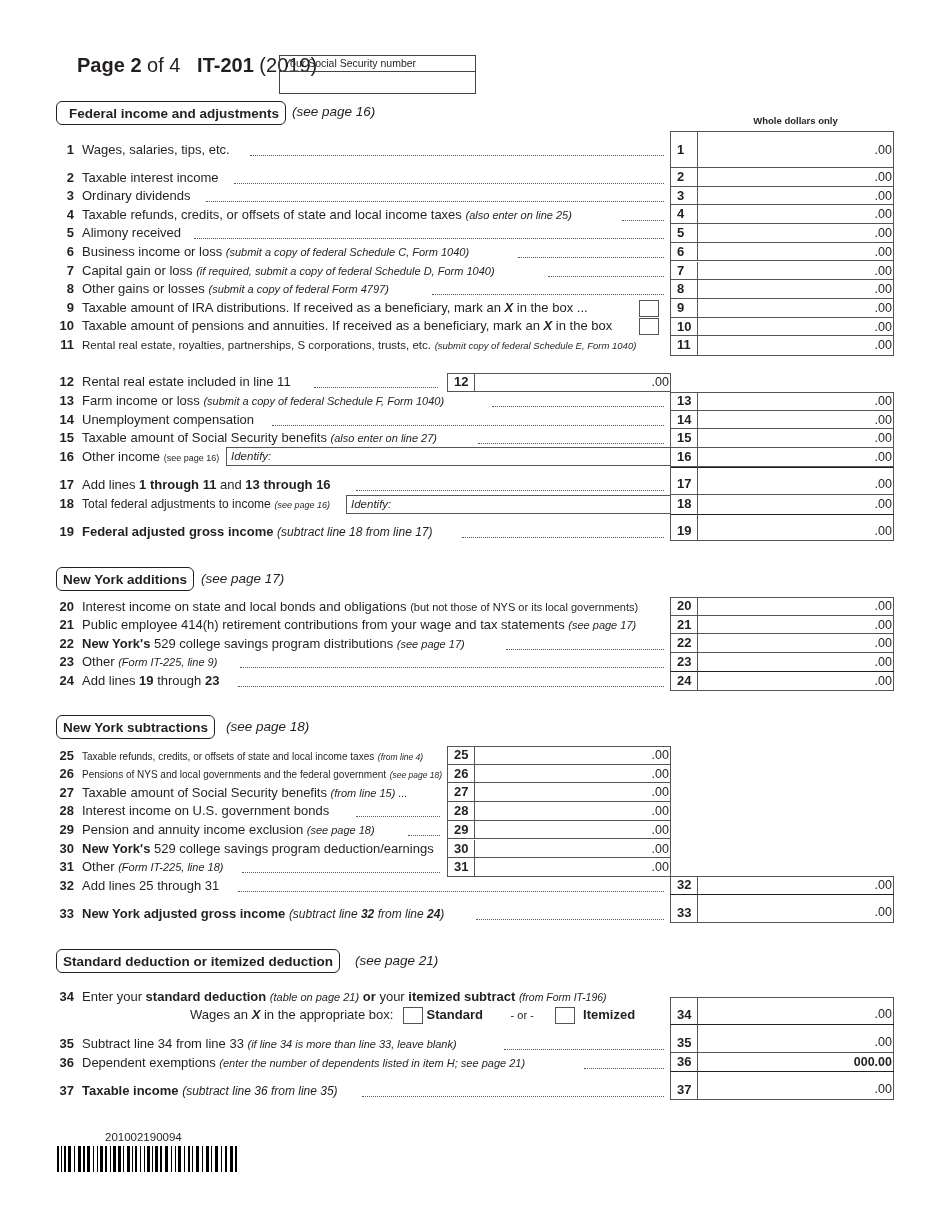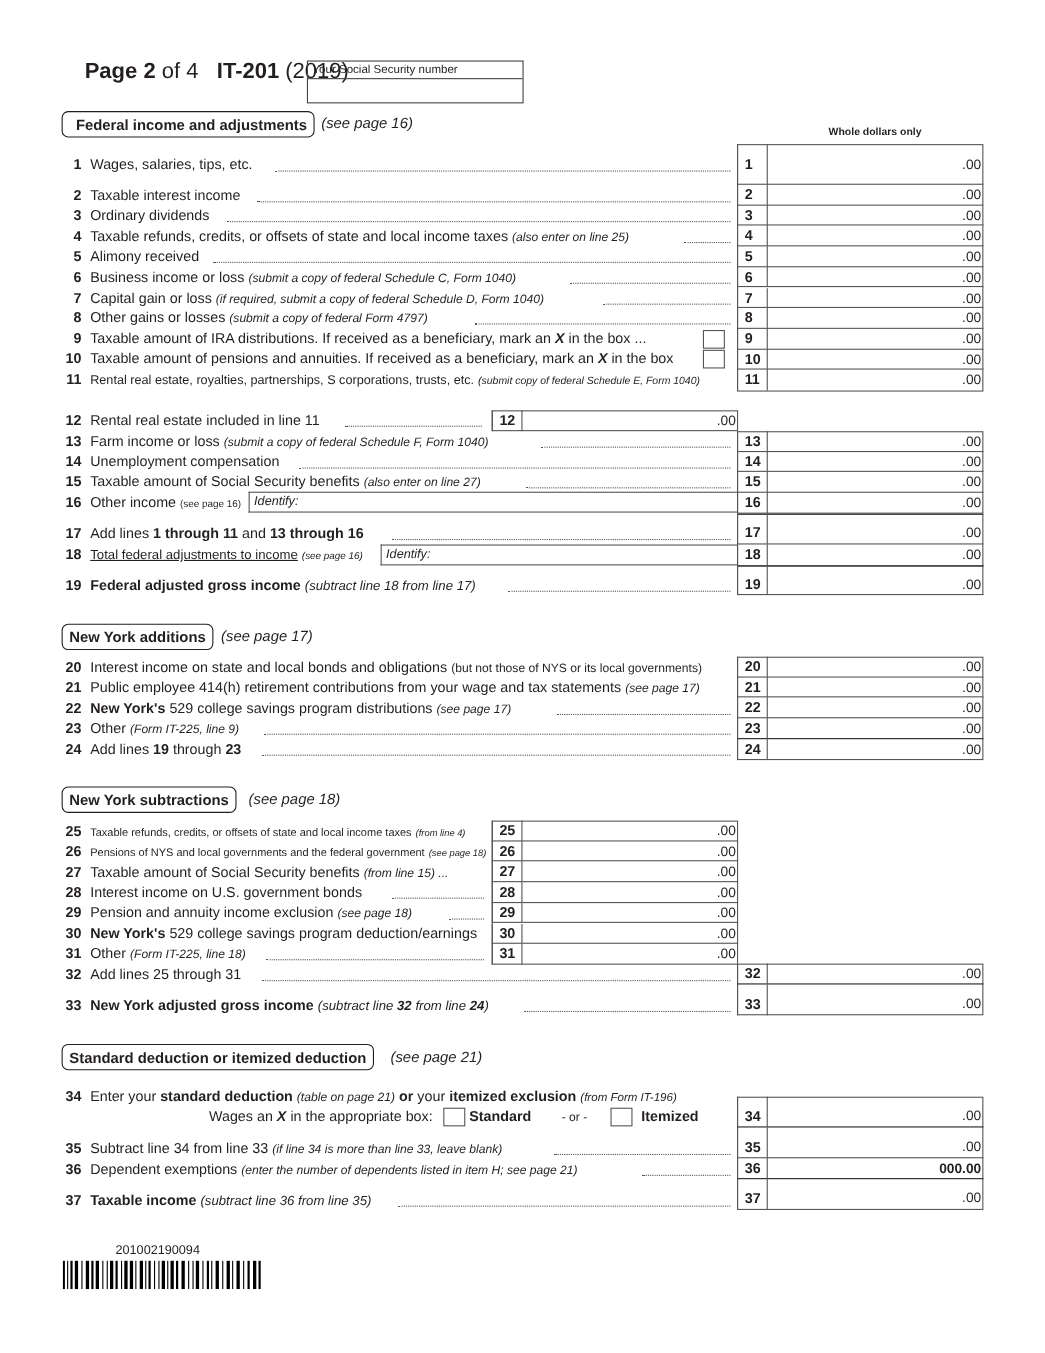--- a/index.html
+++ b/index.html
@@ -130,21 +130,21 @@
 <div class="nb" style="left:670px;top:429.4px;height:18.7px;line-height:18px;border-bottom:1px solid #555;">15</div>
 <div class="amt" style="left:698px;top:429.4px;width:196px;height:18.7px;line-height:18px;border-bottom:1px solid #555;">.00</div>
 <div class="nb" style="left:670px;top:448.1px;height:19px;line-height:18px;">16</div>
 <div class="amt" style="left:698px;top:448.1px;width:196px;height:19px;line-height:18px;">.00</div>
 
 <div class="line" style="top:476px;"><span class="num">17</span><span>Add lines</span> <b>1 through 11</b> <span>and</span> <b>13 through 16</b></div>
 <div class="dots" style="left:356px;width:308px;top:478px;"></div>
 <div class="nb" style="left:670px;top:467px;height:28px;padding-top:9px;border-bottom:1px solid #555;">17</div>
 <div class="amt" style="left:698px;top:467px;width:196px;height:28px;padding-top:10px;border-bottom:1px solid #555;">.00</div>
 
-<div class="line" style="top:495px;"><span class="num">18</span><span style="font-size:12px;text-decoration:underline;">Total federal adjustments to income</span> <span style="font-size:9px;font-style:italic;">(see page 16)</span></div>
+<div class="line" style="top:495px;"><span class="num">18</span><span style="font-size:12px;">Total federal adjustments to income</span> <span style="font-size:9px;font-style:italic;">(see page 16)</span></div>
 <div class="ident" style="left:346px;top:495px;width:324px;height:19px;">Identify:</div>
 <div class="nb" style="left:670px;top:495px;height:19px;line-height:18px;">18</div>
 <div class="amt" style="left:698px;top:495px;width:196px;height:19px;line-height:18px;">.00</div>
 
 <div class="line" style="top:523px;"><span class="num">19</span><b>Federal adjusted gross income</b> <span class="it" style="font-size:12px;">(subtract line 18 from line 17)</span></div>
 <div class="dots" style="left:462px;width:202px;top:525px;"></div>
 <div class="nb" style="left:670px;top:514px;height:27px;padding-top:9px;">19</div>
 <div class="amt" style="left:698px;top:514px;width:196px;height:27px;padding-top:10px;">.00</div>
 
 <div class="sec" style="top:567px;">New York additions</div>
@@ -208,21 +208,21 @@
 <div class="amt" style="left:698px;top:876px;width:196px;height:19px;line-height:18px;border-bottom:1.5px solid #231f20;">.00</div>
 
 <div class="line" style="top:905px;"><span class="num">33</span><b>New York adjusted gross income</b> <span class="it" style="font-size:12px;"><span>(subtract line</span> <b>32</b> <span>from line</span> <b>24</b><span>)</span></span></div>
 <div class="dots" style="left:476px;width:188px;top:907px;"></div>
 <div class="nb" style="left:670px;top:895px;height:28px;padding-top:10px;">33</div>
 <div class="amt" style="left:698px;top:895px;width:196px;height:28px;padding-top:10px;">.00</div>
 
 <div class="sec" style="top:949px;">Standard deduction or itemized deduction</div>
 <div class="secnote" style="left:355px;top:953px;">(see page 21)</div>
 
-<div class="line" style="top:988px;"><span class="num">34</span><span>Enter your</span> <b>standard deduction</b> <span class="it">(table on page 21)</span> <b>or</b> <span>your</span> <b>itemized exclusion</b> <span class="it" style="font-size:10.5px;">(from Form IT-196)</span></div>
+<div class="line" style="top:988px;"><span class="num">34</span><span>Enter your</span> <b>standard deduction</b> <span class="it">(table on page 21)</span> <b>or</b> <span>your</span> <b>itemized subtract</b> <span class="it" style="font-size:10.5px;">(from Form IT-196)</span></div>
 <div class="line" style="top:1006px;left:190px;">
   <span>Wages an</span> <b><i>X</i></b> <span>in the appropriate box:</span>
   <span class="chk" style="margin-left:6px;"></span>
   <b>Standard</b>
   <span style="font-size:11px;margin:0 18px 0 24px;">- or -</span>
   <span class="chk"></span>
   <b style="margin-left:4px;">Itemized</b>
 </div>
 <div class="box" style="left:670px;top:997px;width:224px;height:103px;"></div>
 <div class="nb" style="left:670px;top:997px;height:28px;padding-top:10px;border-bottom:1.5px solid #231f20;">34</div>

